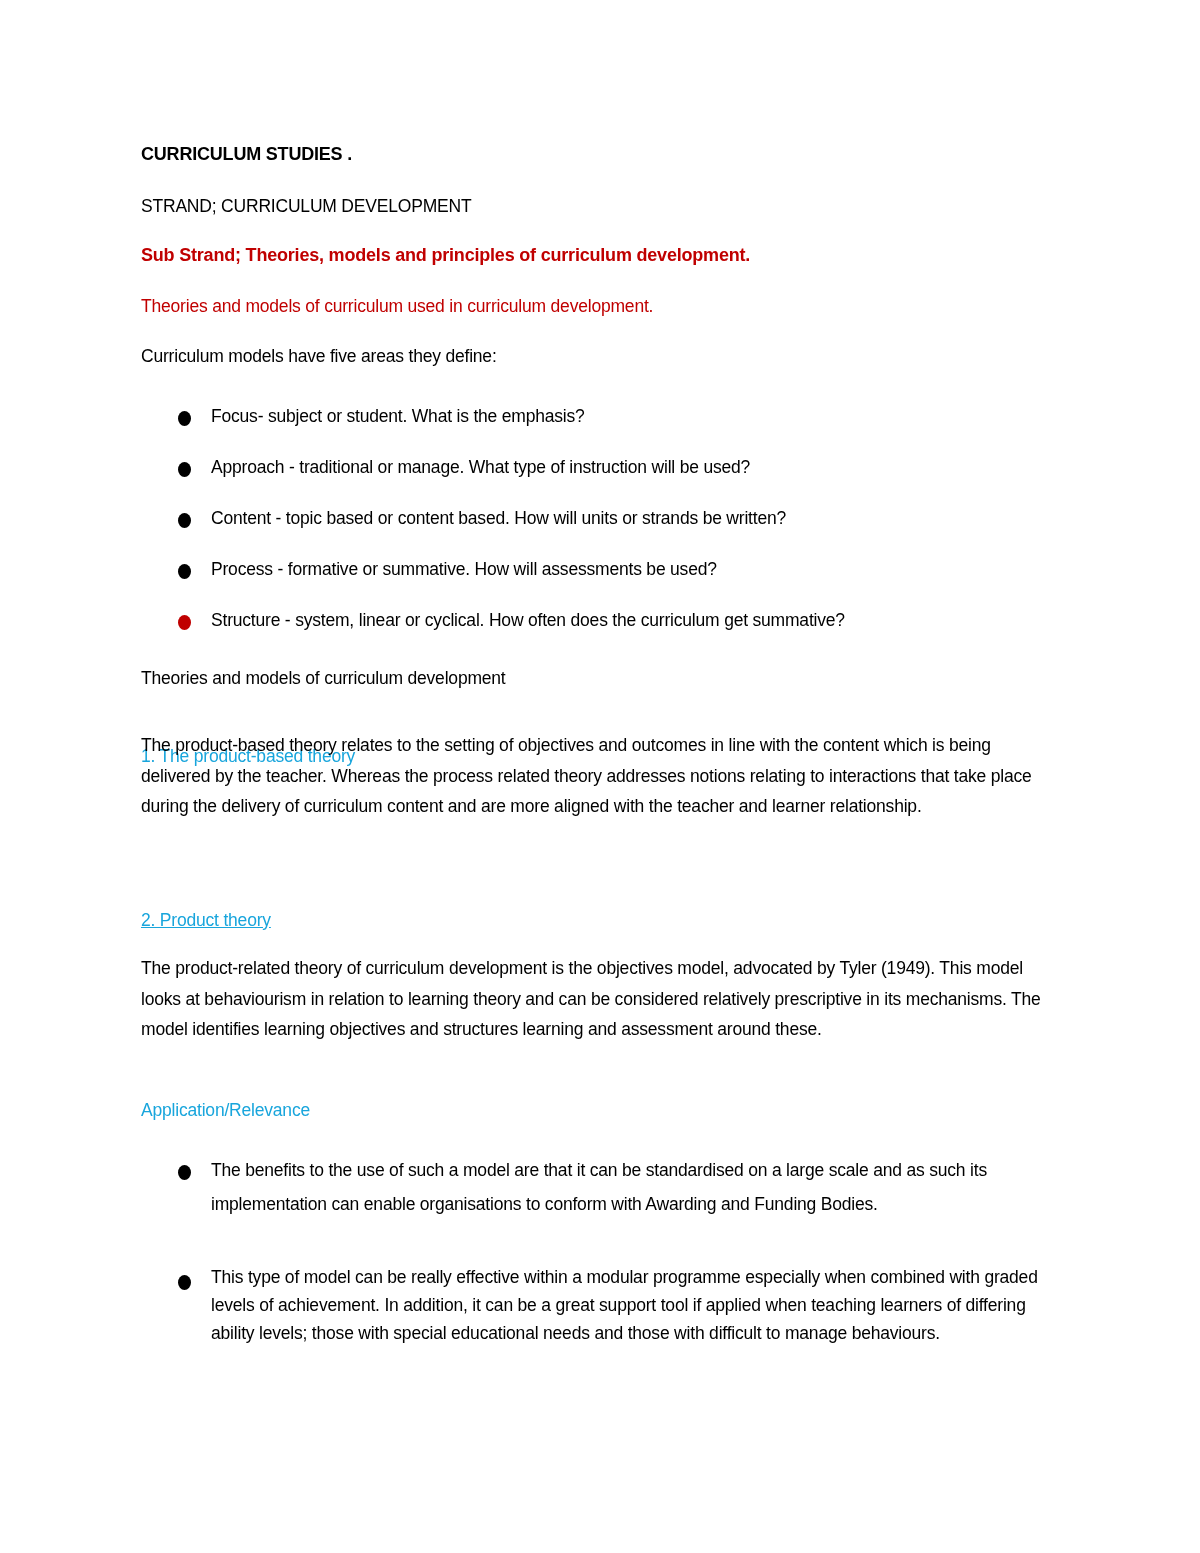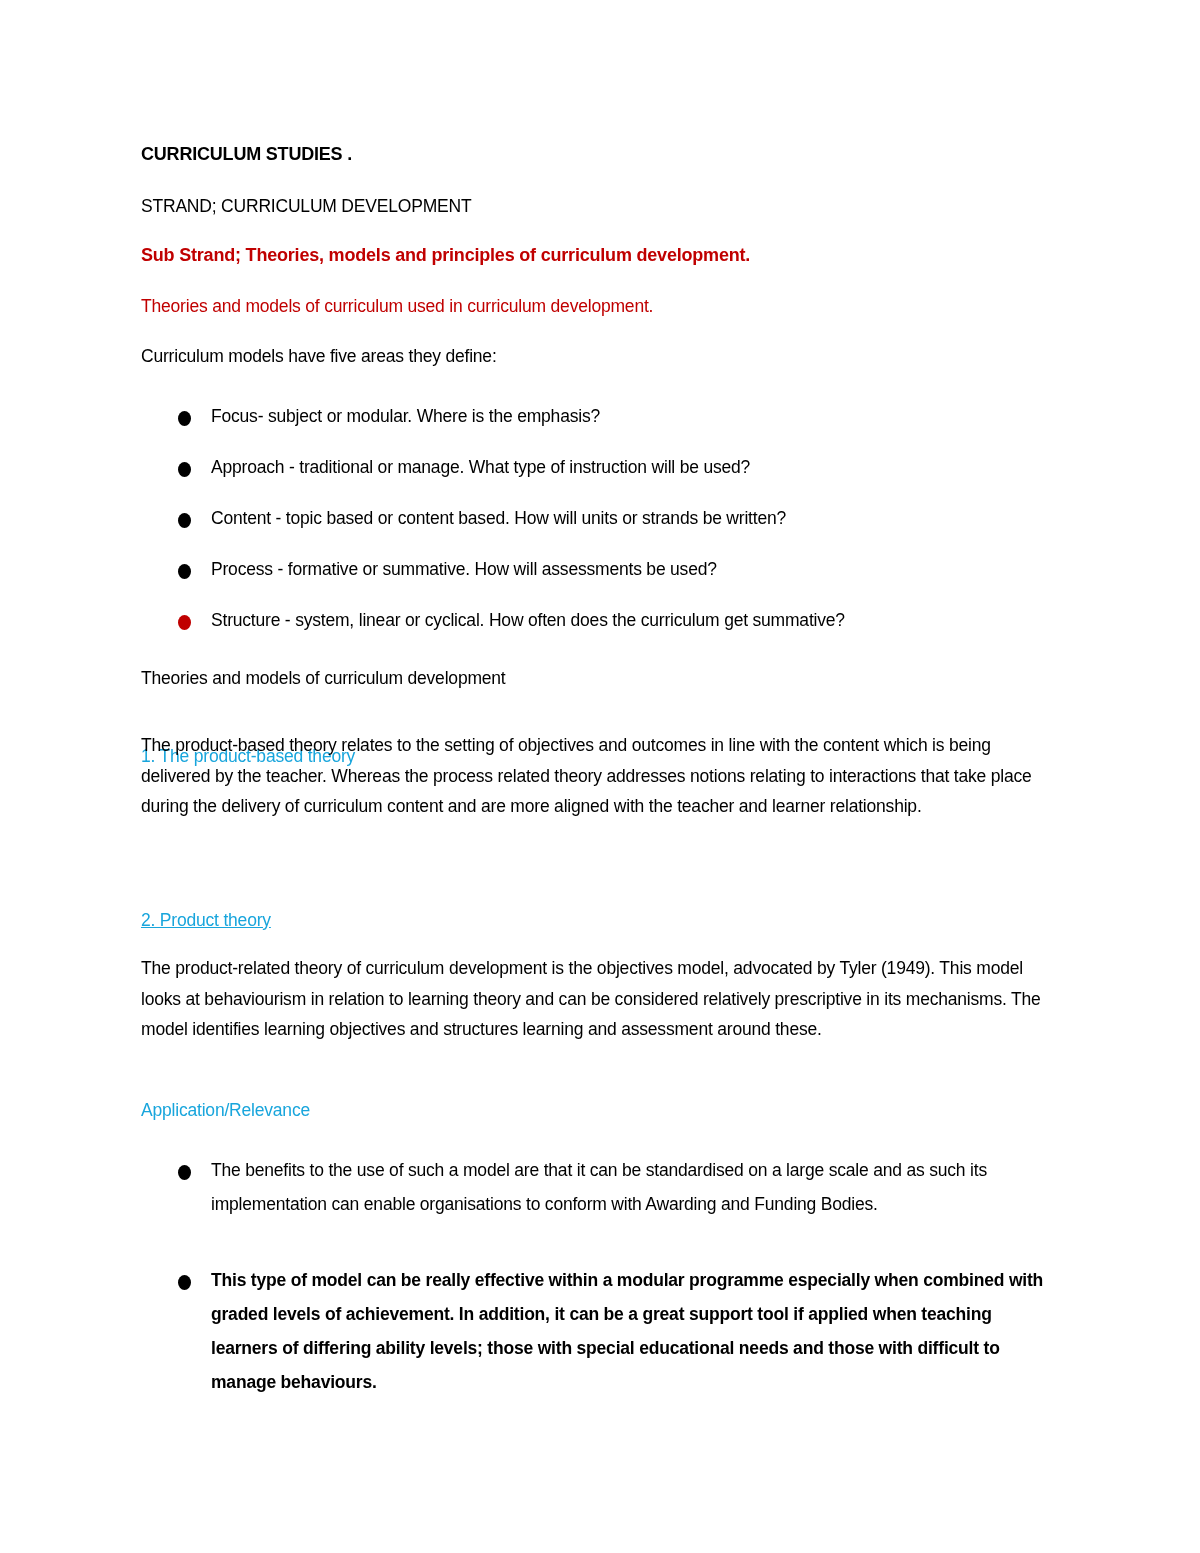--- a/index.html
+++ b/index.html
@@ -25,21 +25,21 @@
 
   <div class="line title" style="top:144px;">CURRICULUM STUDIES .</div>
   <div class="line" style="top:196px;">STRAND; CURRICULUM DEVELOPMENT</div>
   <div class="line redbold" style="top:245px;">Sub Strand; Theories, models and principles of curriculum development.</div>
   <div class="line red" style="top:296px;">Theories and models of curriculum used in curriculum development.</div>
   <div class="line" style="top:346px;">Curriculum models have five areas they define:</div>
 
   <div>
     <div class="bullet" style="top:406px;">
       <span class="dot"></span>
-      <span class="btext">Focus- subject or modular. Where is the emphasis?</span>
+      <span class="btext">Focus- subject or student. What is the emphasis?</span>
     </div>
     <div class="bullet" style="top:457px;">
       <span class="dot"></span>
       <span class="btext">Approach - traditional or manage. What type of instruction will be used?</span>
     </div>
     <div class="bullet" style="top:508px;">
       <span class="dot"></span>
       <span class="btext">Content - topic based or content based. How will units or strands be written?</span>
     </div>
     <div class="bullet" style="top:559px;">
@@ -62,17 +62,17 @@
 
   <div class="line blue" style="top:1100px;">Application/Relevance</div>
 
   <div>
     <div class="bullet" style="top:1160px;">
       <span class="dot"></span>
       <span class="btext wrap" style="top:-7px; line-height:34px;">The benefits to the use of such a model are  that it can be standardised on a large scale and as such its implementation can enable organisations to conform with Awarding and Funding Bodies.</span>
     </div>
     <div class="bullet" style="top:1270px;">
       <span class="dot"></span>
-      <span class="btext wrap" style="top:-7px; line-height:34px;font-weight:bold;">This type of model can be really effective within a modular programme especially when combined with graded levels of achievement. In addition, it can be a great support tool if applied when teaching learners of differing ability levels; those with special educational needs and those with difficult to manage behaviours.</span>
+      <span class="btext wrap" style="top:-7px; line-height:28px;">This type of model can be really effective within a modular programme especially when combined with graded levels of achievement. In addition, it can be a great support tool if applied when teaching learners of differing ability levels; those with special educational needs and those with difficult to manage behaviours.</span>
     </div>
   </div>
 
 </div>
 
 </body></html>

